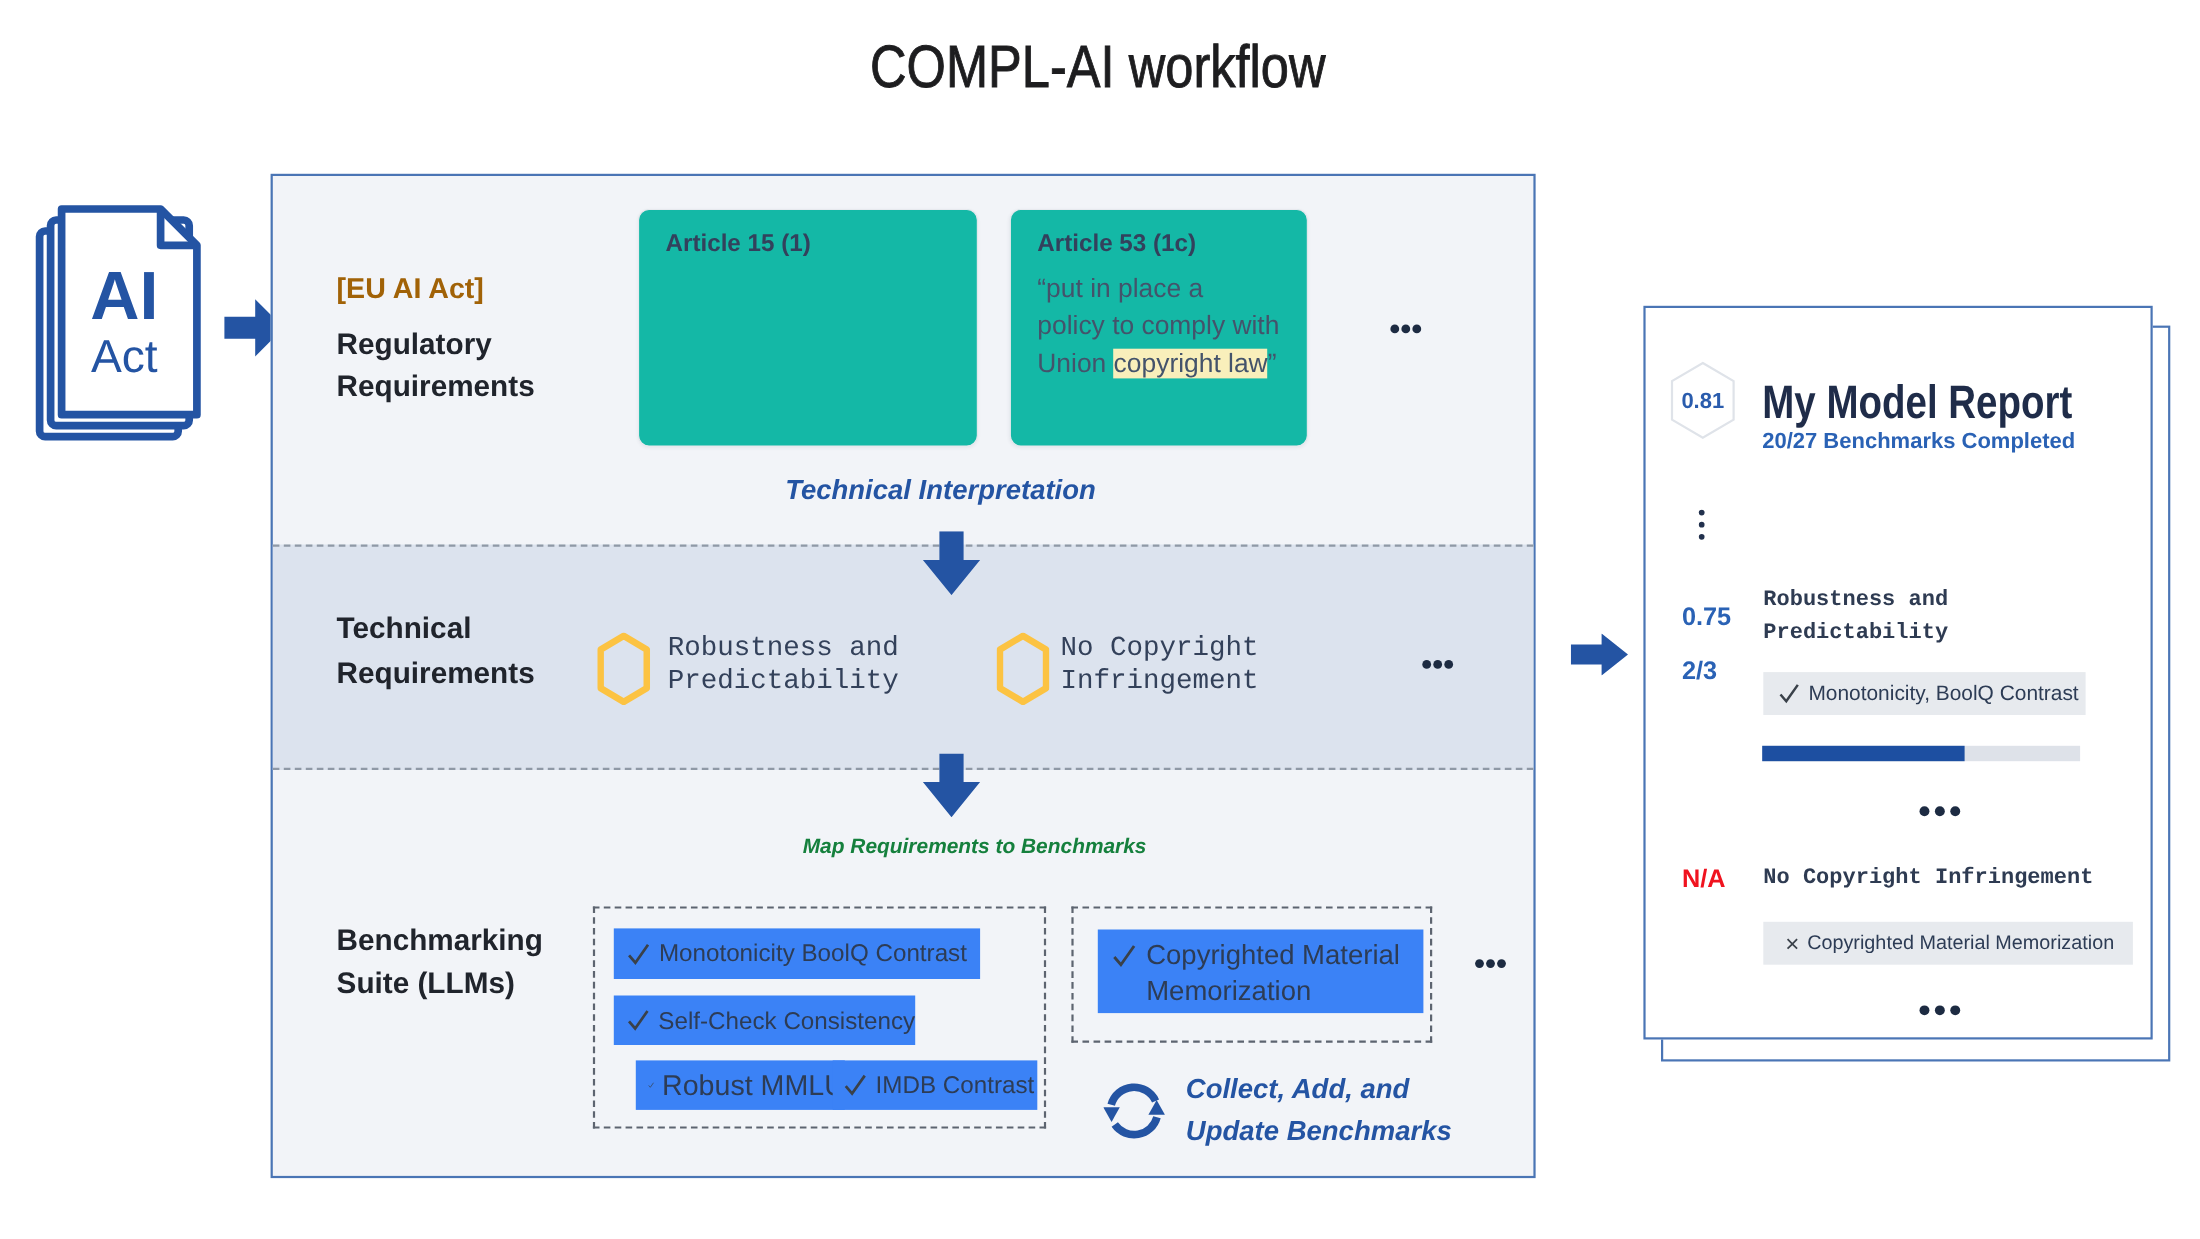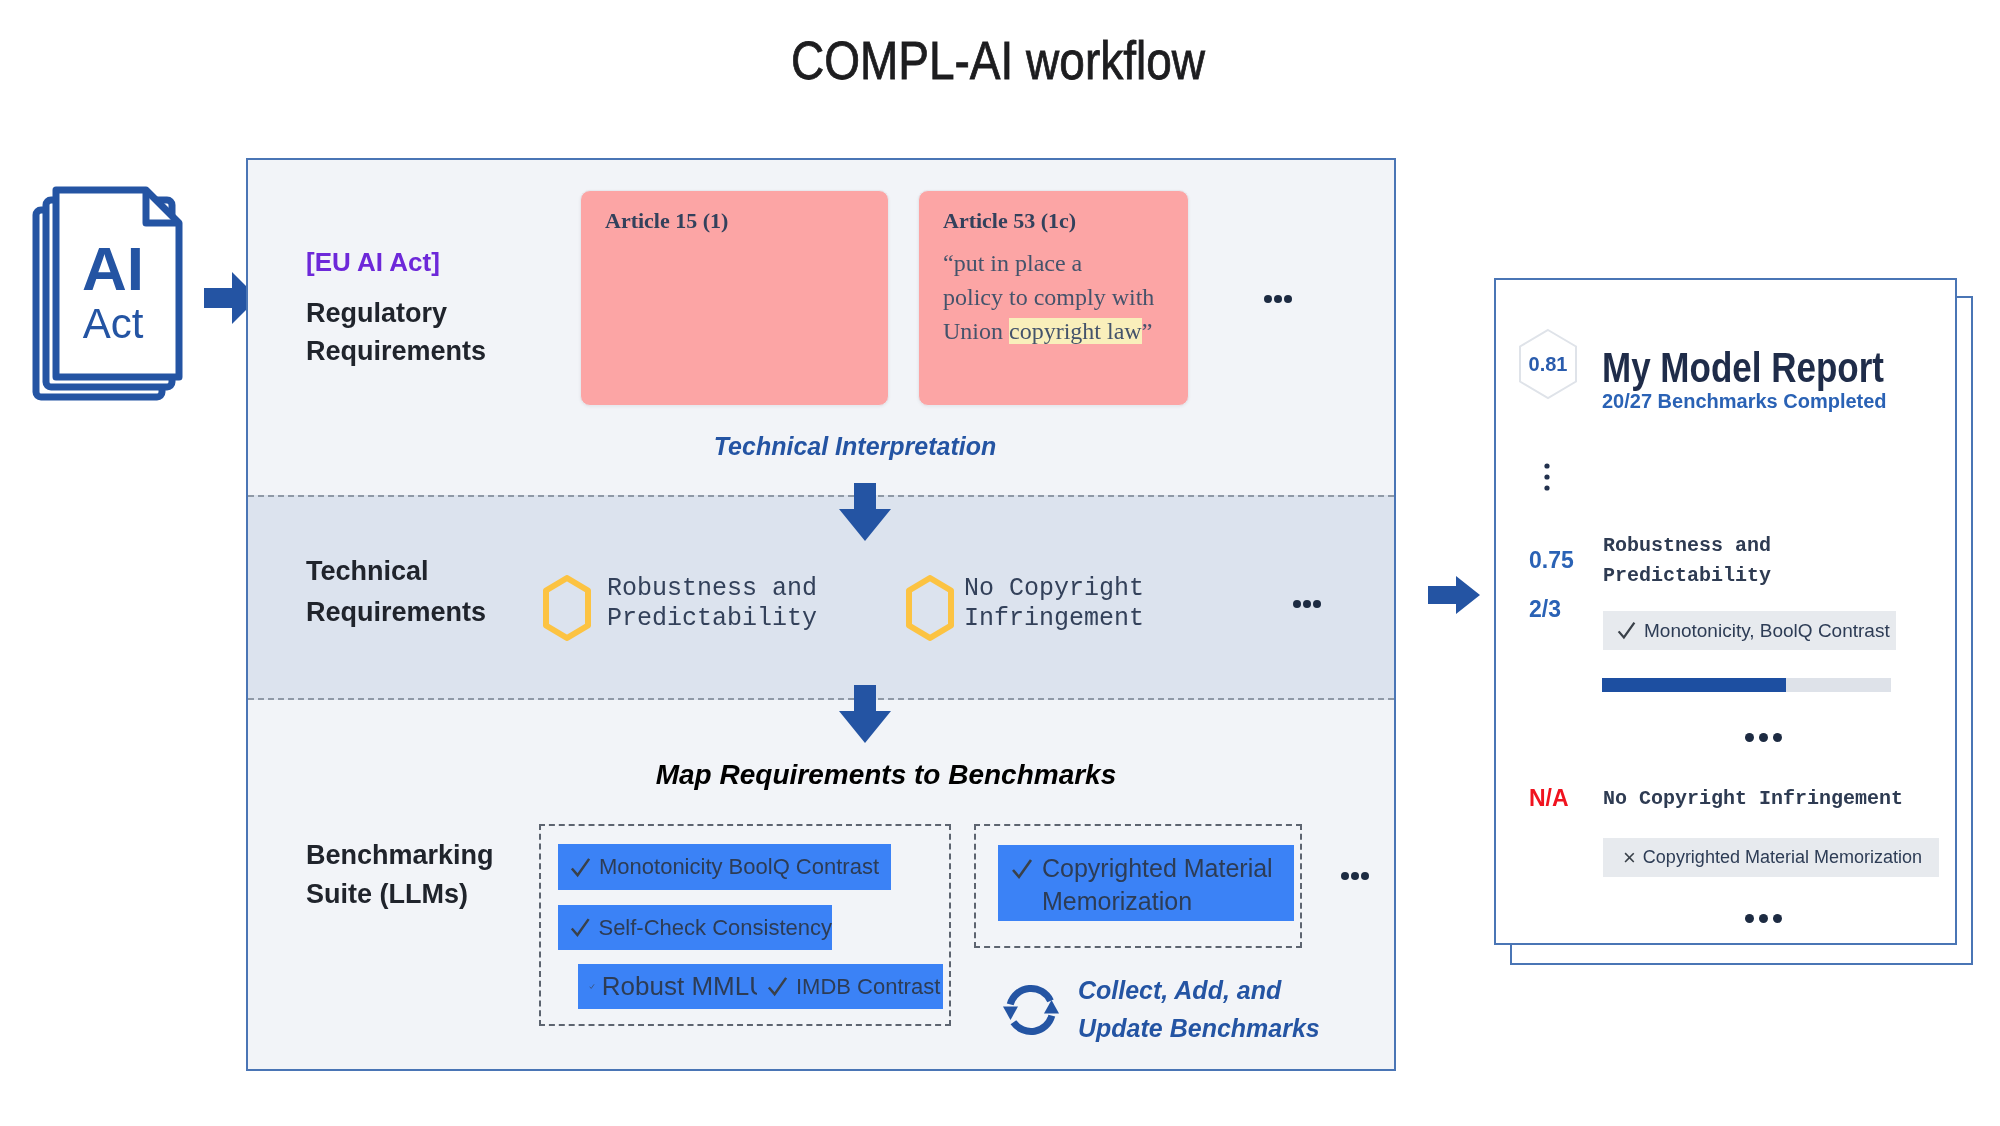--- a/index.html
+++ b/index.html
@@ -4,21 +4,21 @@
 <style>
   html,body{margin:0;padding:0;}
   body{width:2000px;height:1126px;background:#ffffff;font-family:"Liberation Sans",sans-serif;}
   #canvas{position:relative;width:2000px;height:1126px;overflow:hidden;background:#ffffff;}
   .abs{position:absolute;}
   .mono{font-family:"Liberation Mono",monospace;}
   .dots3{display:flex;gap:2px;align-items:center;}
   .dots3 span{width:8px;height:8px;border-radius:50%;background:#1d2b42;display:block;}
   .hl{background:#f9efbb;}
   .pill{background:#3b82f6;color:#2d3c55;display:flex;align-items:center;white-space:nowrap;}
-  .card{background:#fca5a5;border:1px solid #e7e9ee;border-radius:10px;box-shadow:0 1px 3px rgba(60,70,90,0.07);font-family:Liberation Serif, serif;}
+  .card{background:#14b8a6;border:1px solid #e7e9ee;border-radius:10px;box-shadow:0 1px 3px rgba(60,70,90,0.07);}
 </style>
 </head>
 <body>
 <div id="canvas">
 
   <div class="abs" id="title" style="left:0;top:28px;width:1996px;text-align:center;font-size:46px;color:#1d1d1f;-webkit-text-stroke:0.7px #1d1d1f;transform:scaleY(1.18);transform-origin:50% 0;">COMPL-AI workflow</div>
 
   <svg class="abs" style="left:24px;top:182px;" width="245" height="230" viewBox="0 0 245 230">
     <g fill="#ffffff" stroke="#2454a3" stroke-width="7" stroke-linejoin="round">
       <rect x="12" y="28" width="126" height="187" rx="5"></rect>
@@ -29,21 +29,21 @@
     <text x="89" y="108" text-anchor="middle" font-size="62" font-weight="bold" fill="#2454a3" font-family="Liberation Sans,sans-serif">AI</text>
     <text x="89" y="156" text-anchor="middle" font-size="42" fill="#2454a3" font-family="Liberation Sans,sans-serif">Act</text>
 
     <path d="M180 106 L208 106 L208 90 L234 116 L208 142 L208 126 L180 126 Z" fill="#2454a3" stroke="none"></path>
   </svg>
 
   <div class="abs" style="left:246px;top:158px;width:1150px;height:913px;border:2px solid #4a75b5;background:#f2f4f8;box-sizing:border-box;"></div>
 
   <div class="abs" style="left:248px;top:495px;width:1146px;height:205px;background:#dce3ee;border-top:2px dashed #8f99a6;border-bottom:2px dashed #8f99a6;box-sizing:border-box;"></div>
 
-  <div class="abs" style="left:306px;top:247px;font-size:26px;font-weight:bold;color:#6d28d9;">[EU AI Act]</div>
+  <div class="abs" style="left:306px;top:247px;font-size:26px;font-weight:bold;color:#a16207;">[EU AI Act]</div>
   <div class="abs" style="left:306px;top:294px;font-size:27px;font-weight:bold;color:#20242c;line-height:38px;">Regulatory<br>Requirements</div>
 
   <div class="abs card" style="left:580px;top:190px;width:309px;height:216px;box-sizing:border-box;padding:17px 24px;">
     <div style="font-size:22px;font-weight:bold;color:#33415c;">Article 15 (1)</div>
   </div>
 
   <div class="abs card" style="left:918px;top:190px;width:271px;height:216px;box-sizing:border-box;padding:17px 24px;">
     <div style="font-size:22px;font-weight:bold;color:#33415c;">Article 53 (1c)</div>
     <div style="font-size:24px;color:#44536b;line-height:34px;margin-top:12px;">“put in place a<br>policy to comply with<br>Union <span class="hl">copyright law</span>”</div>
   </div>
@@ -75,21 +75,21 @@
   <div class="abs dots3" style="left:1293px;top:600px;">
       <span></span>
       <span></span>
       <span></span>
     </div>
 
   <svg class="abs" style="left:839px;top:685px;" width="52" height="58" viewBox="0 0 52 58">
     <path d="M15 0 L37 0 L37 26 L52 26 L26 58 L0 26 L15 26 Z" fill="#2454a3"></path>
   </svg>
 
-  <div class="abs" style="left:636px;top:759px;width:500px;text-align:center;font-size:28px;font-weight:bold;font-style:italic;color:#000000;">Map Requirements to Benchmarks</div>
+  <div class="abs" style="left:636px;top:759px;width:500px;text-align:center;font-size:19px;font-weight:bold;font-style:italic;color:#15803d;">Map Requirements to Benchmarks</div>
 
   <div class="abs" style="left:306px;top:836px;font-size:27px;font-weight:bold;color:#20242c;line-height:39px;">Benchmarking<br>Suite (LLMs)</div>
 
   <div class="abs" style="left:539px;top:824px;width:412px;height:202px;border:2px dashed #5d6470;box-sizing:border-box;"></div>
 
   <div class="abs pill" style="left:558px;top:844px;width:333px;height:46px;font-size:22px;padding-left:11px;box-sizing:border-box;">
     <svg width="23" height="23" viewBox="0 0 24 24" style="margin-right:7px;">
         <path d="M3 13 L9 20 L21 3" fill="none" stroke="#3a4149" stroke-width="2.6"></path>
       </svg>
     Monotonicity BoolQ Contrast

